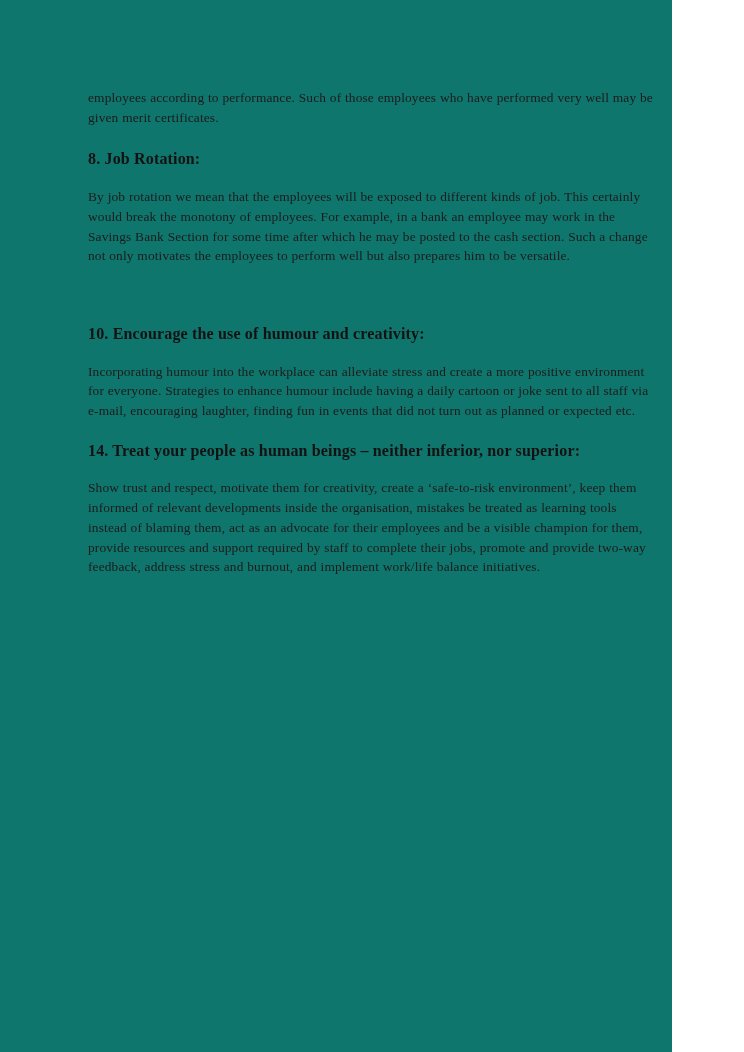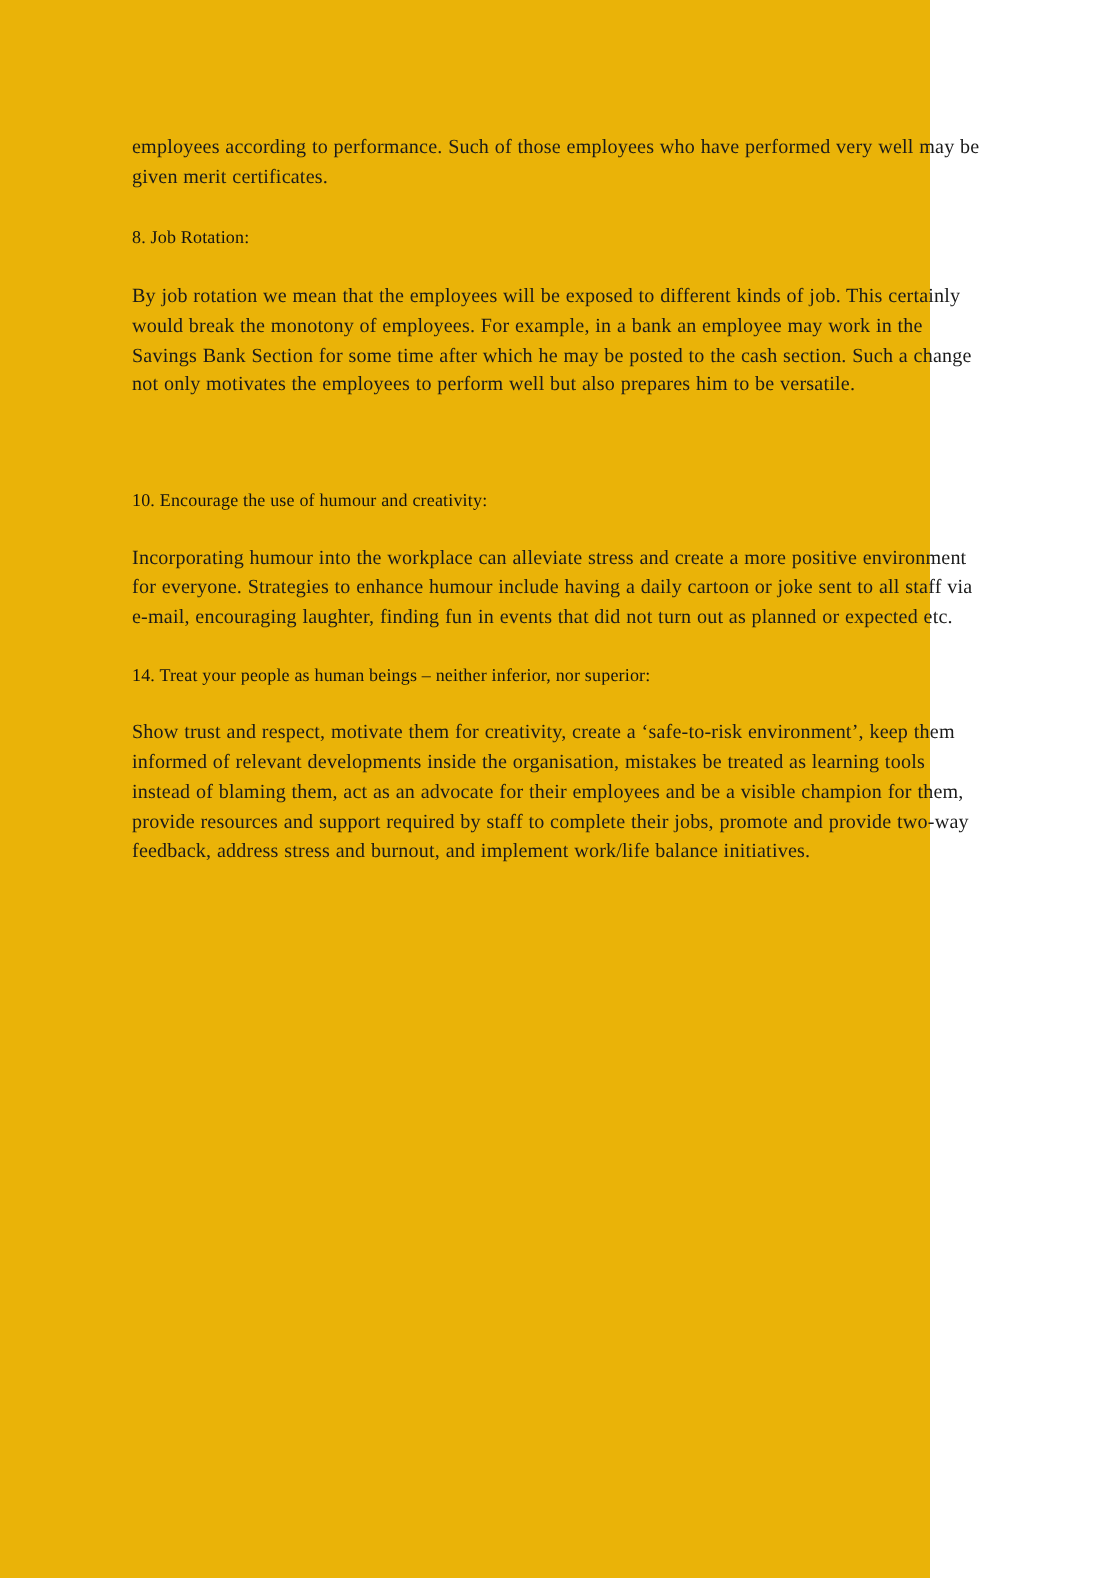--- a/index.html
+++ b/index.html
@@ -8,45 +8,45 @@
   }
   body {
     width: 744px;
     height: 1052px;
     background: #ffffff;
     font-family: "Liberation Serif", "DejaVu Serif", serif;
     overflow: hidden;
   }
   #page {
     position: relative;
-    width: 620px;
+    width: 672px;
     height: 1052px;
-    background: #eab308;
+    background: #0f766e;
     box-sizing: border-box;
   }
   #content {
     position: absolute;
     left: 88px;
     top: 88px;
     width: 570px;
   }
   .para {
     margin: 0 0 0 0;
     font-size: 13.4px;
     line-height: 19.7px;
     color: #1b1b1b;
     text-align: left;
     letter-spacing: 0.01em;
     word-spacing: 0.02em;
   }
   .heading {
     margin: 0;
-    font-size: 12px;
+    font-size: 16px;
     line-height: 19.7px;
-    font-weight: normal;
+    font-weight: bold;
     color: #121212;
     letter-spacing: 0.01em;
   }
   .gap-after-para { height: 22px; }
   .gap-after-heading { height: 18px; }
   .gap-between { height: 20px; }
 </style>
 </head>
 <body>
 

